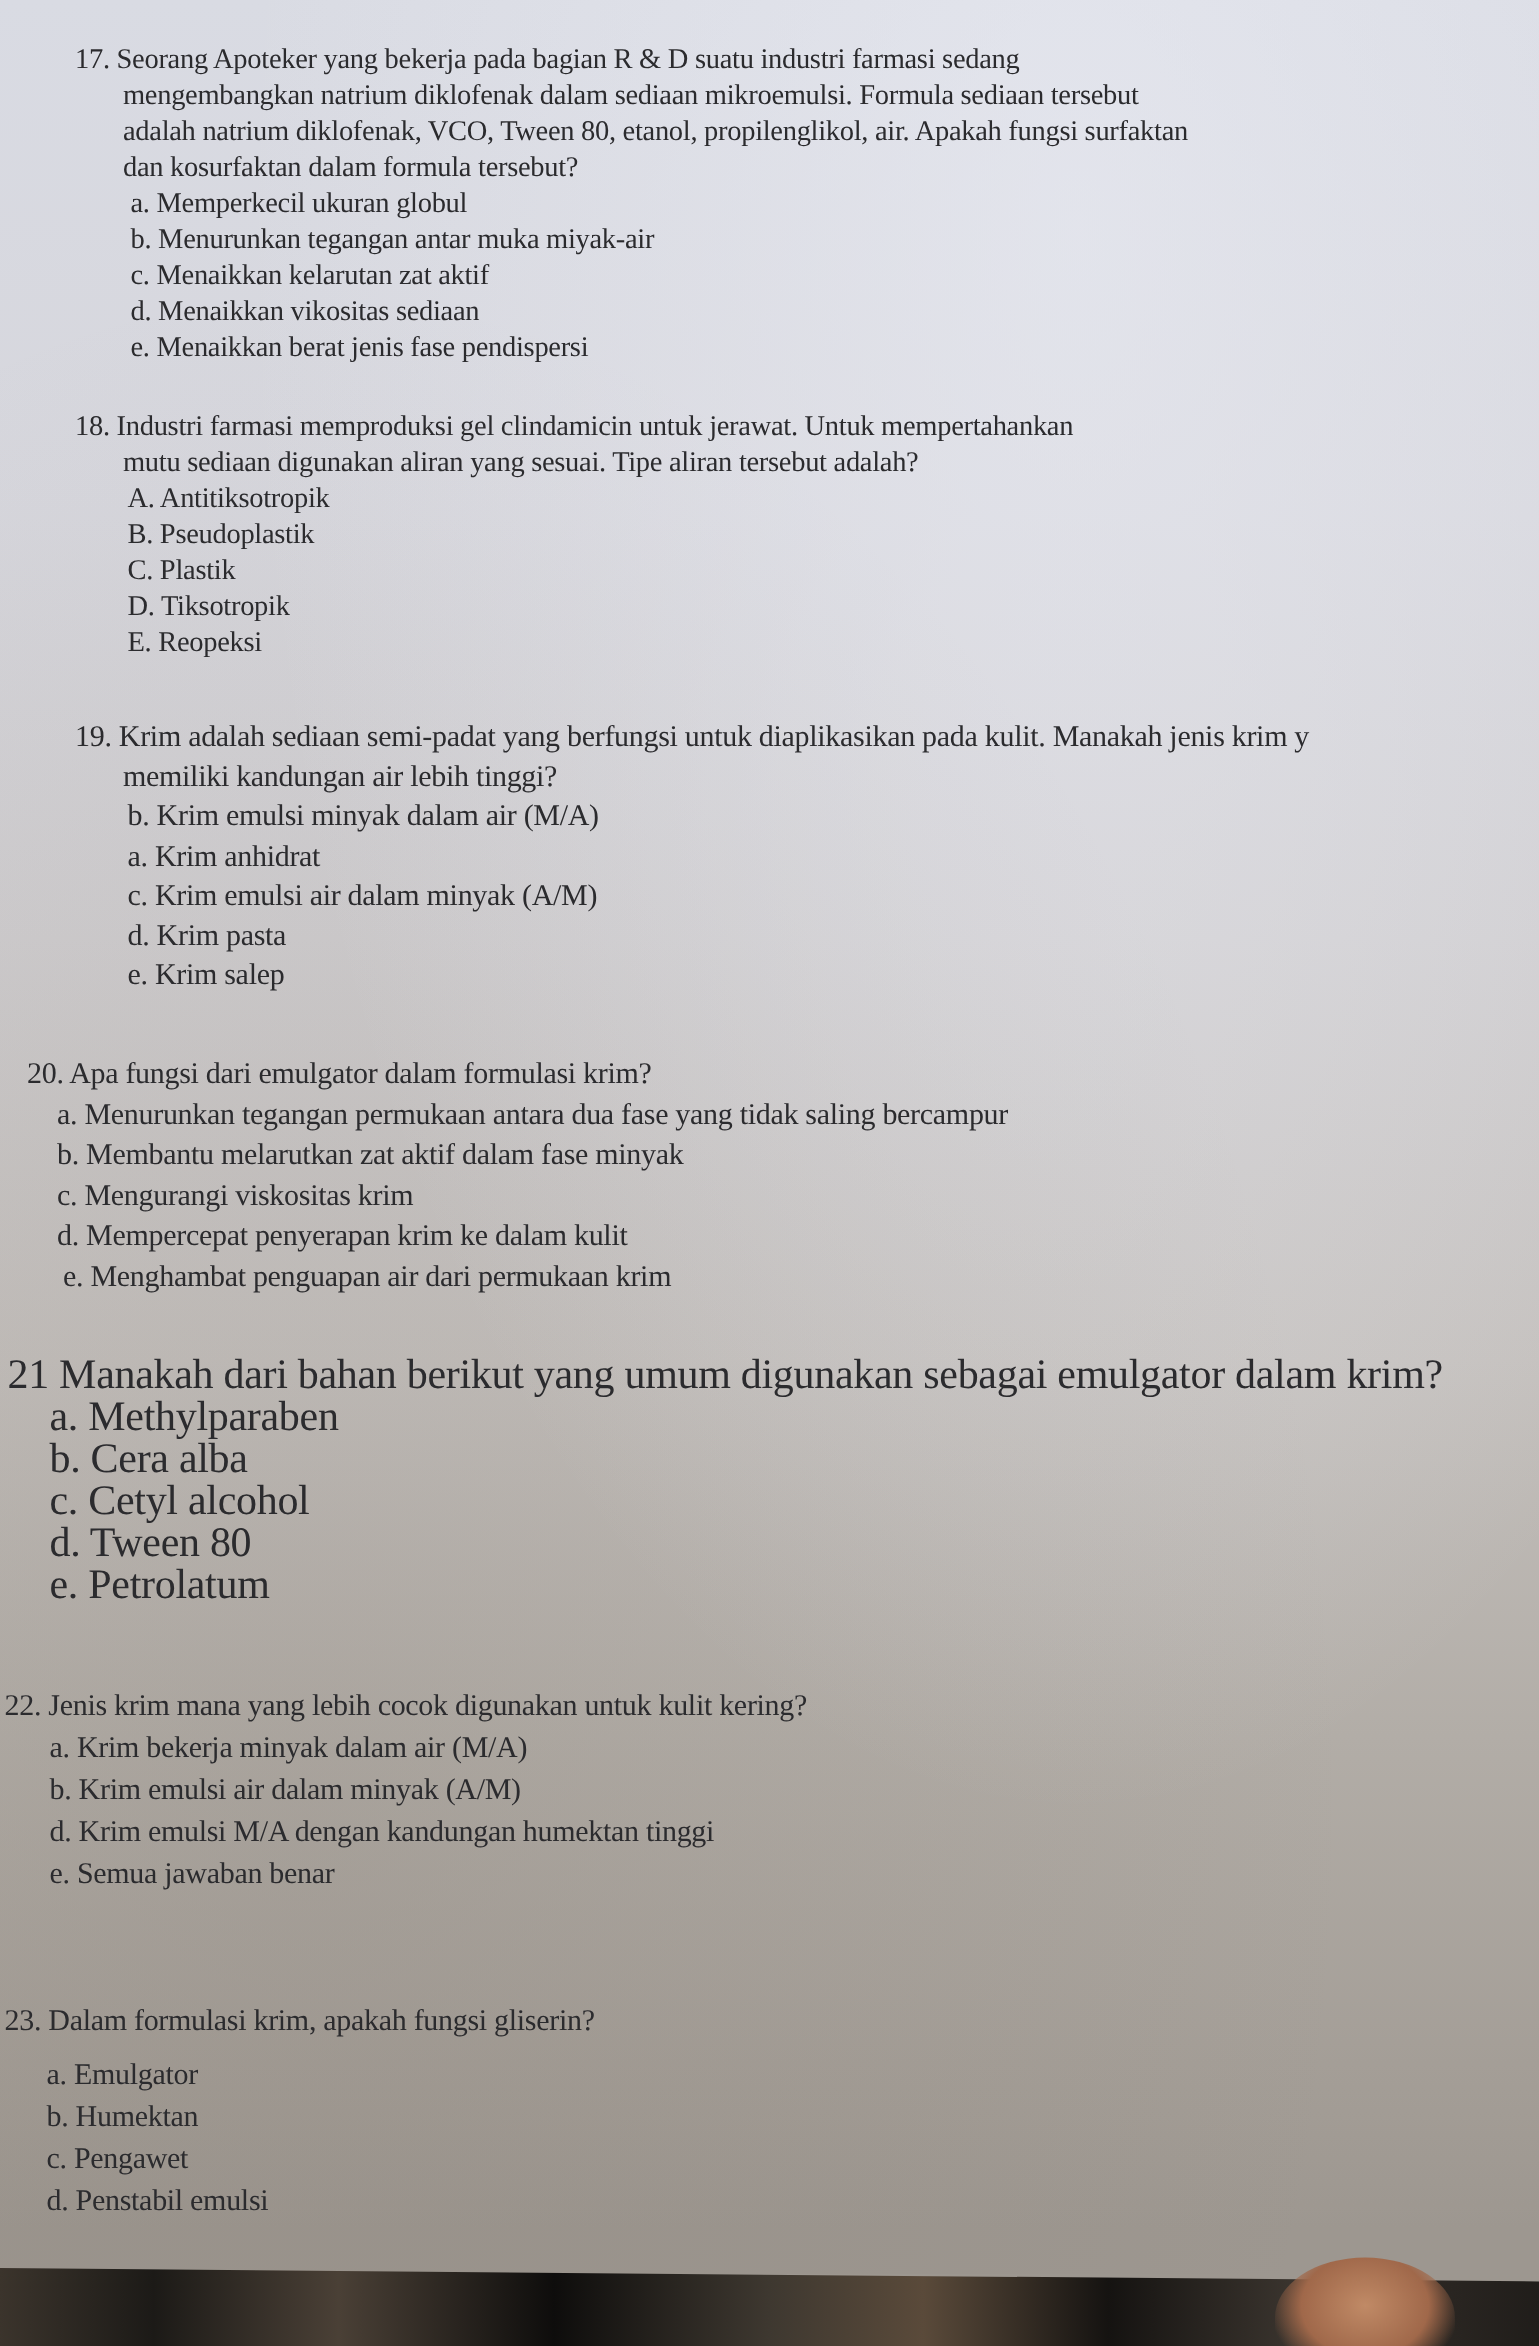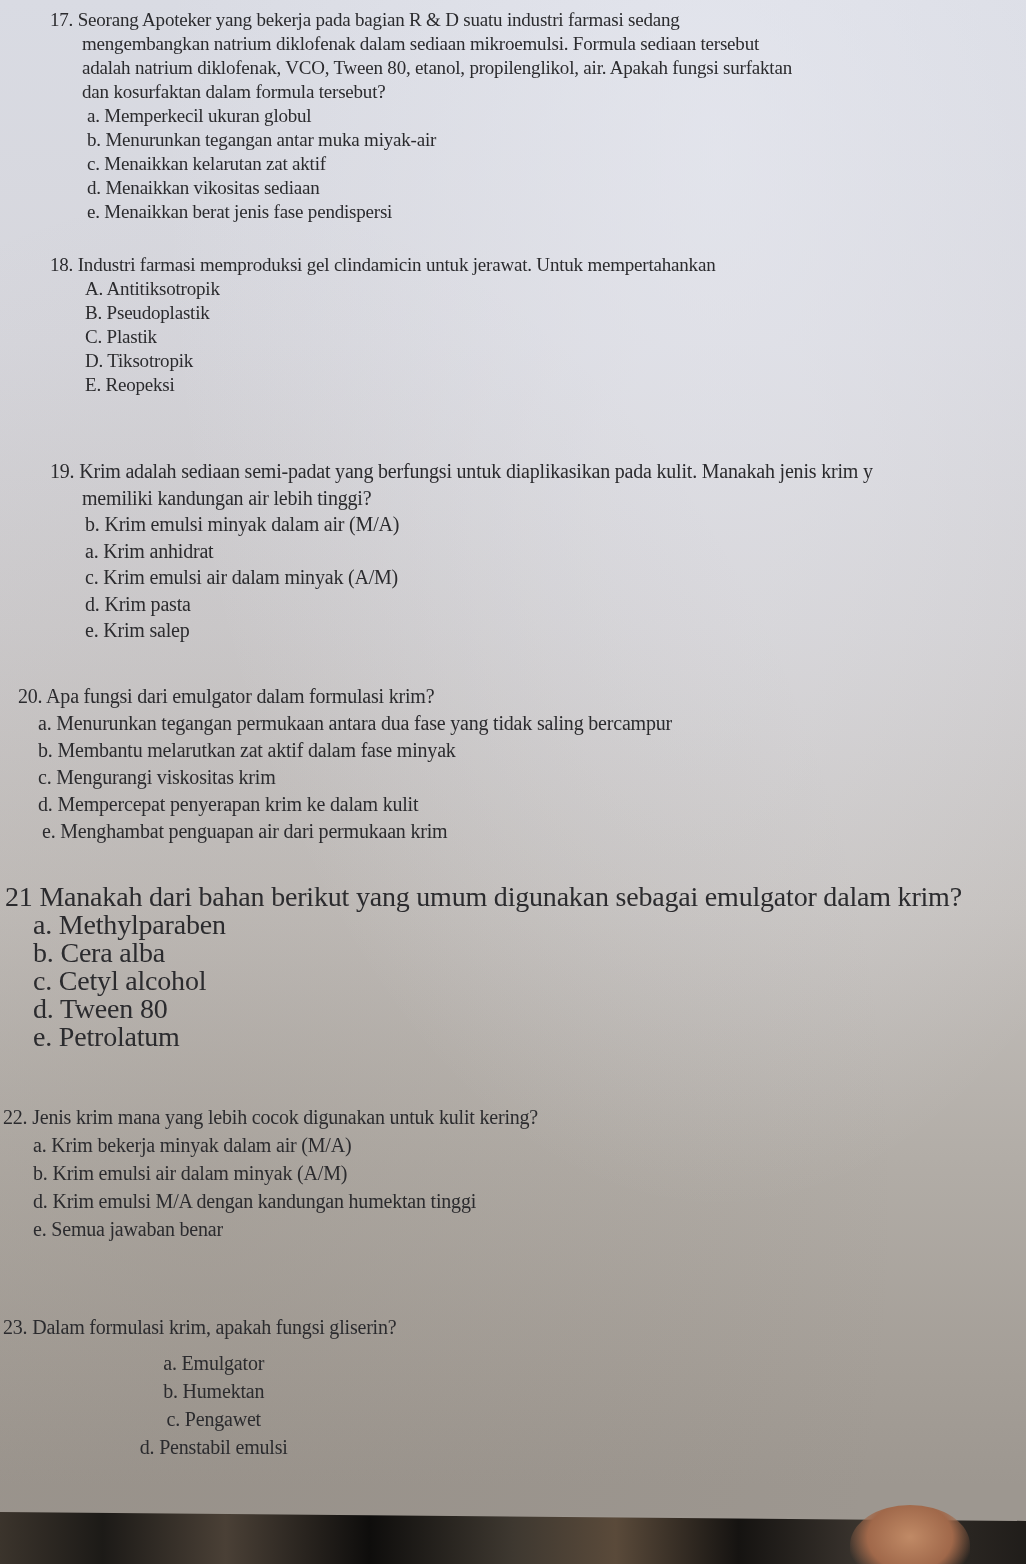--- a/index.html
+++ b/index.html
@@ -13,20 +13,21 @@
       position: absolute; left: 0; top: 0; width: 1026px; height: 1516px;
       background:
         radial-gradient(ellipse at 70% 10%, rgba(235,237,245,0.55), rgba(235,237,245,0) 55%),
         radial-gradient(ellipse at 20% 80%, rgba(120,110,100,0.15), rgba(120,110,100,0) 60%);
     }
     .q {
       position: absolute;
       font-size: 19px;
       line-height: 24px;
       letter-spacing: -0.2px;
+      margin-top: 20px;
     }
     .stem { white-space: nowrap; }
     .stem .indent { display: block; padding-left: 32px; }
     .opt { white-space: nowrap; }
     .bottom-strip {
       position: absolute; left: 0; top: 1512px; width: 1026px; height: 52px;
       background: linear-gradient(90deg, #3b342c 0%, #1c1a17 10%, #4a4036 22%, #0e0d0c 36%, #3e3830 50%, #5a4a3a 60%, #151311 72%, #3a342e 84%, #201d1a 100%);
       transform: skewY(0.5deg); transform-origin: left top;
     }
     .finger {
@@ -52,20 +53,21 @@
       <div class="opt">b. Menurunkan tegangan antar muka miyak-air</div>
       <div class="opt">c. Menaikkan kelarutan zat aktif</div>
       <div class="opt">d. Menaikkan vikositas sediaan</div>
       <div class="opt">e. Menaikkan berat jenis fase pendispersi</div>
     </div>
   </div>
 
   <div class="q" style="left:50px; top:253px;">
     <div class="stem">
       <span style="display:block">18. Industri farmasi memproduksi gel clindamicin untuk jerawat. Untuk mempertahankan</span>
+      <span class="indent">mutu sediaan digunakan aliran yang sesuai. Tipe aliran tersebut adalah?</span>
     </div>
     <div style="padding-left:35px;">
       <div class="opt">A. Antitiksotropik</div>
       <div class="opt">B. Pseudoplastik</div>
       <div class="opt">C. Plastik</div>
       <div class="opt">D. Tiksotropik</div>
       <div class="opt">E. Reopeksi</div>
     </div>
   </div>
 
@@ -114,21 +116,21 @@
       <span style="display:block">22. Jenis krim mana yang lebih cocok digunakan untuk kulit kering?</span>
     </div>
     <div style="padding-left:30px;">
       <div class="opt">a. Krim bekerja minyak dalam air (M/A)</div>
       <div class="opt">b. Krim emulsi air dalam minyak (A/M)</div>
       <div class="opt">d. Krim emulsi M/A dengan kandungan humektan tinggi</div>
       <div class="opt">e. Semua jawaban benar</div>
     </div>
   </div>
 
-  <div class="q" style="left:3px; top:1313px; font-size:20px; line-height:28px;text-align:center;">
+  <div class="q" style="left:3px; top:1313px; font-size:20px; line-height:28px;">
     <div class="stem" style="margin-bottom:8px;">
       <span style="display:block">23. Dalam formulasi krim, apakah fungsi gliserin?</span>
     </div>
     <div style="padding-left:28px;">
       <div class="opt">a. Emulgator</div>
       <div class="opt">b. Humektan</div>
       <div class="opt">c. Pengawet</div>
       <div class="opt">d. Penstabil emulsi</div>
     </div>
   </div>

